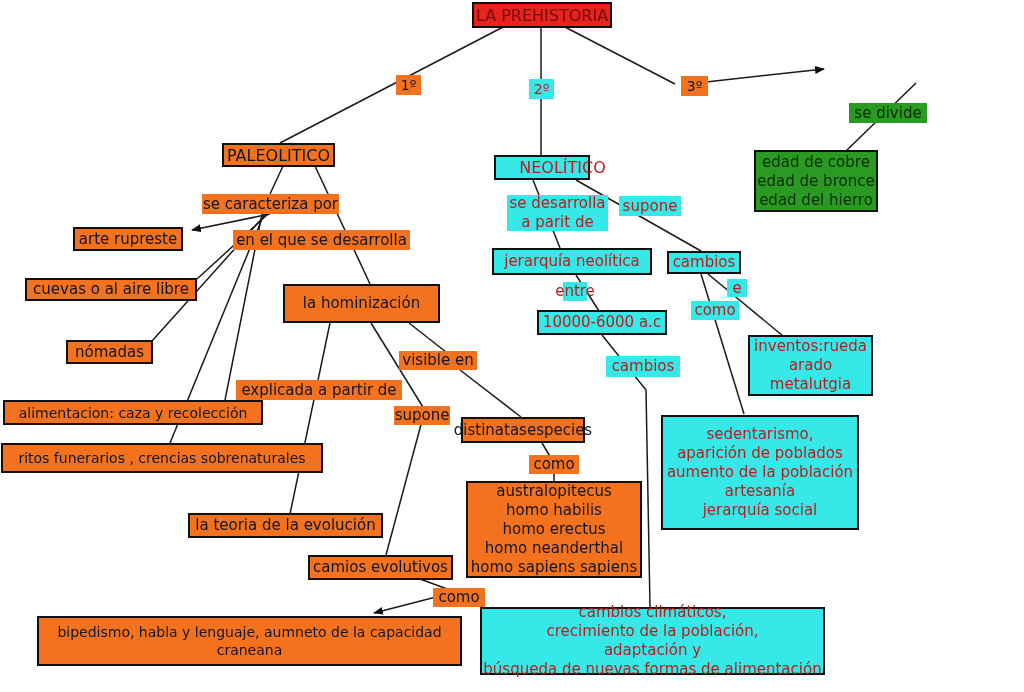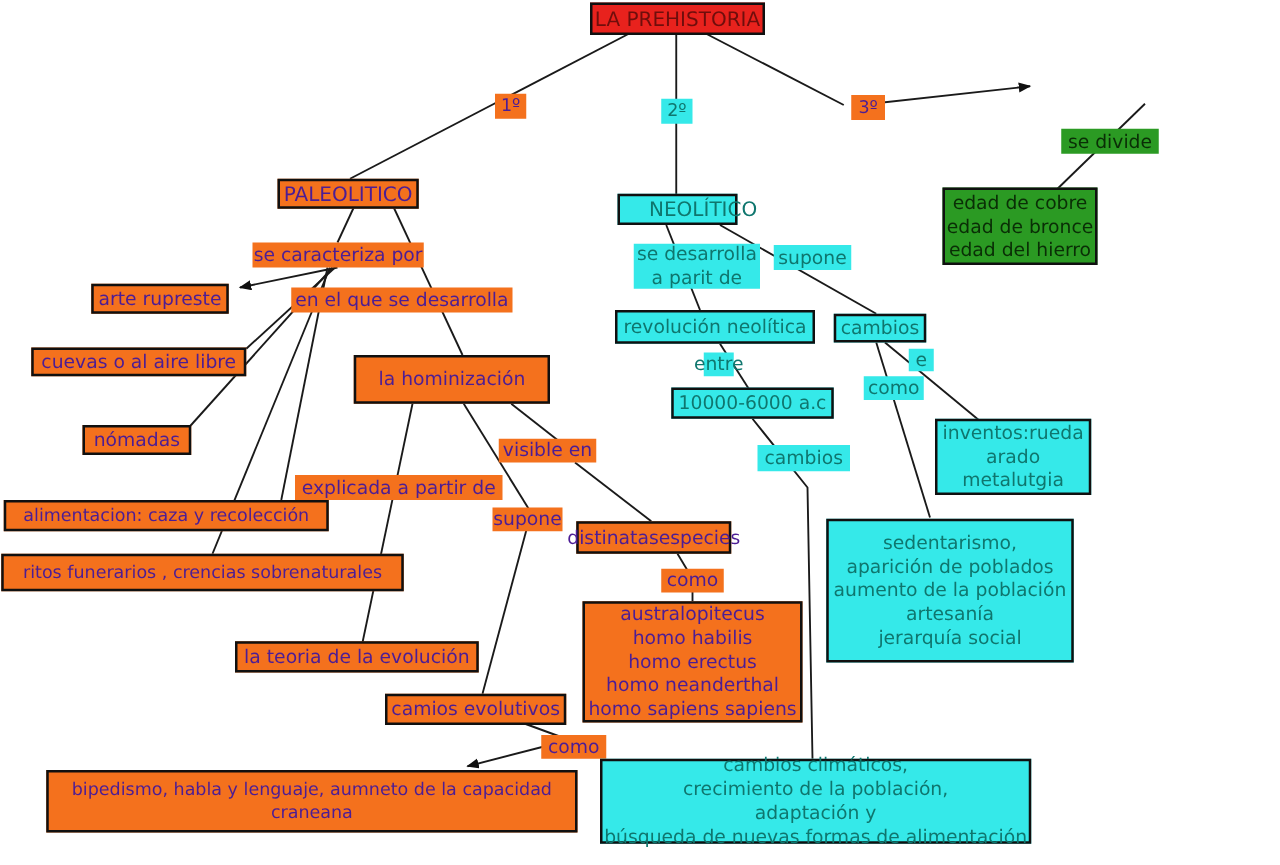--- a/index.html
+++ b/index.html
@@ -9,23 +9,23 @@
     overflow:hidden;border-bottom:5px solid #a3a3a3;
   }
   #wires{position:absolute;left:0;top:0;width:1024px;height:692px;pointer-events:none;}
   .node{
     position:absolute;display:flex;align-items:center;justify-content:center;
     text-align:center;font-size:15px;line-height:19px;white-space:nowrap;
     box-sizing:border-box;padding:1px 3px;
   }
   .concept{border:2px solid #101010;}
   .label{border:none;}
-  .orange{background:#f4711d;color:#4c1d95;}
+  .orange{background:#f4711d;color:#0f172a;}
   .red{background:#e8221d;color:#6f0e0c;}
-  .cyan{background:#35e9e9;color:#0f766e;}
+  .cyan{background:#35e9e9;color:#b91c1c;}
   .green{background:#2b9a23;color:#0a2e06;}
   .multi{flex-direction:column;}
   .fs14{font-size:14px;line-height:18px;}
   .fs16{font-size:16px;}
 </style>
 </head>
 <body>
 
 <div id="canvas">
 
@@ -112,21 +112,21 @@
     <div>homo neanderthal</div>
     <div>homo sapiens sapiens</div>
   </div>
 
   <div class="node concept cyan fs16" style="left:494px;top:155px;width:96px;height:25px;padding-left:44px;">NEOLÍTICO</div>
   <div class="node label cyan multi" style="left:507px;top:195px;width:101px;height:36px;">
     <div>se desarrolla</div>
     <div>a parit de</div>
   </div>
   <div class="node label cyan" style="left:619px;top:196px;width:62px;height:20px;">supone</div>
-  <div class="node concept cyan" style="left:492px;top:248px;width:160px;height:27px;">revolución neolítica</div>
+  <div class="node concept cyan" style="left:492px;top:248px;width:160px;height:27px;">jerarquía neolítica</div>
   <div class="node label cyan" style="left:563px;top:282px;width:24px;height:19px;">entre</div>
   <div class="node concept cyan" style="left:537px;top:310px;width:130px;height:25px;">10000-6000 a.c</div>
   <div class="node label cyan" style="left:606px;top:356px;width:74px;height:21px;">cambios</div>
   <div class="node concept cyan" style="left:667px;top:251px;width:74px;height:23px;">cambios</div>
   <div class="node label cyan" style="left:727px;top:279px;width:20px;height:18px;">e</div>
   <div class="node label cyan" style="left:691px;top:301px;width:48px;height:19px;">como</div>
   <div class="node concept cyan multi" style="left:748px;top:335px;width:125px;height:61px;">
     <div>inventos:rueda</div>
     <div>arado</div>
     <div>metalutgia</div>

